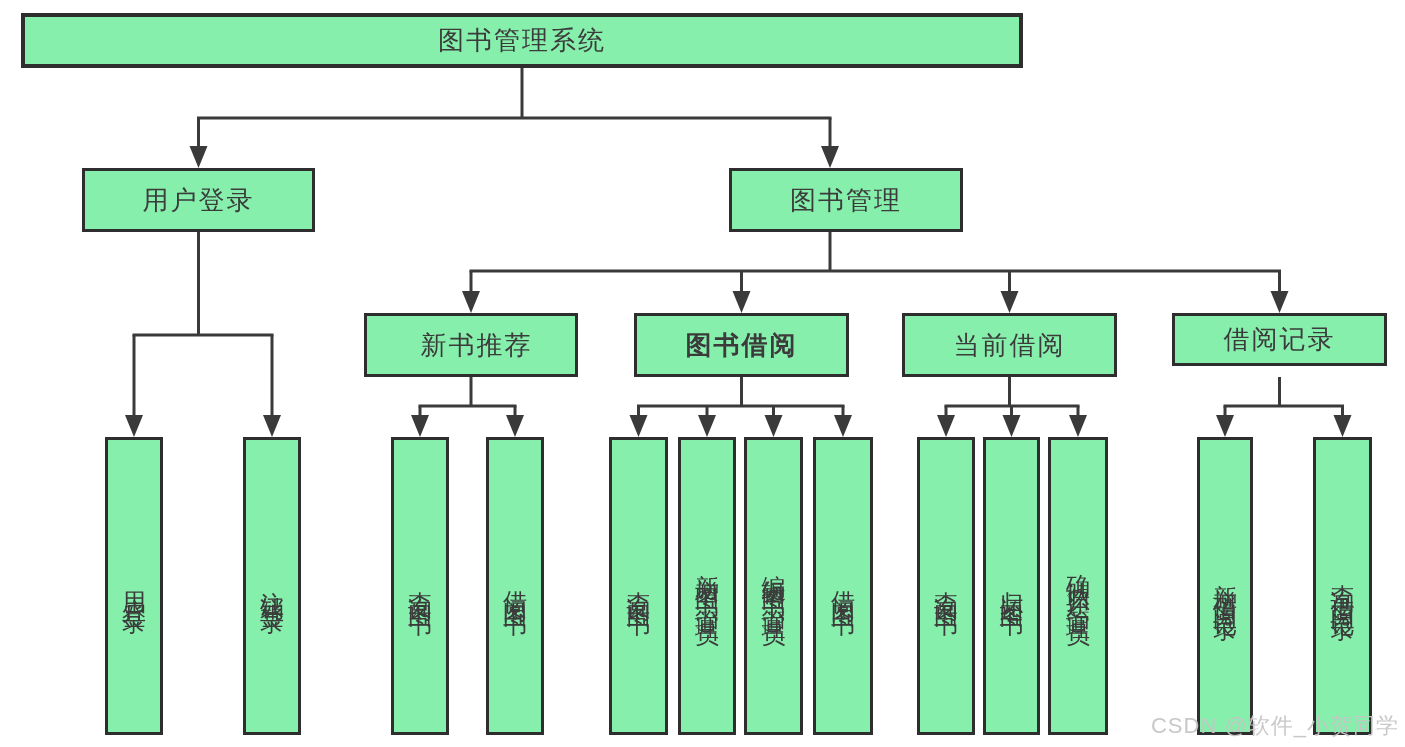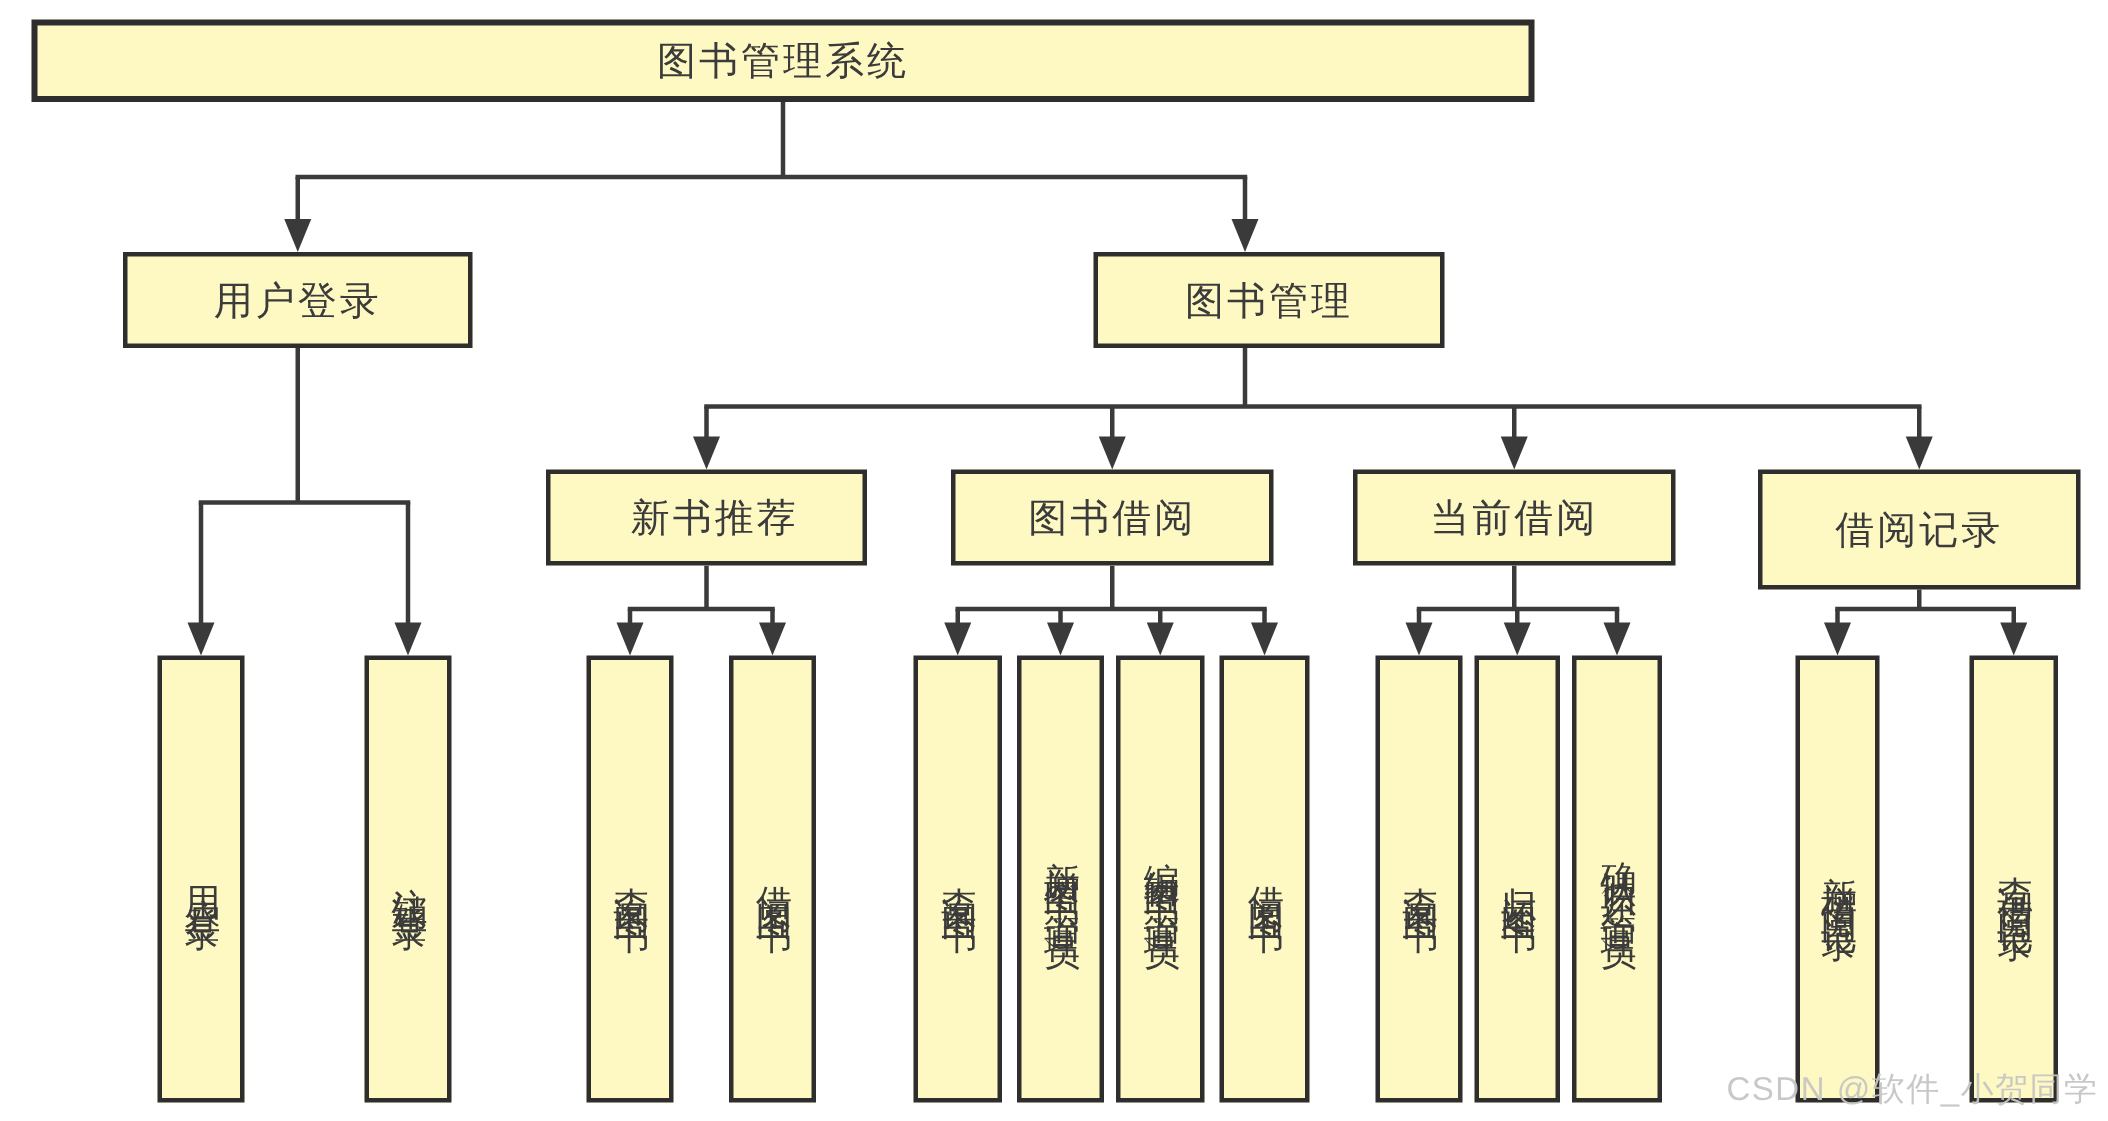--- a/index.html
+++ b/index.html
@@ -13,21 +13,21 @@
   }
   #connectors {
     position: absolute;
     left: 0; top: 0;
     width: 1405px; height: 747px;
     z-index: 1;
   }
   .node {
     position: absolute;
     box-sizing: border-box;
-    background: #fef9c3;
+    background: #86efac;
     border: 3px solid #2e2e2e;
     display: flex;
     align-items: center;
     justify-content: center;
     z-index: 2;
   }
   .node.root { border-width: 4px; }
   .node span {
     color: #3b3b3b;
     white-space: nowrap;
@@ -117,27 +117,27 @@
     </div>
     <div class="node h" style="left: 82px; top: 168px; width: 233px; height: 64px;">
       <span>用户登录</span>
     </div>
     <div class="node h" style="left: 713px; top: 168px; width: 234px; height: 64px; margin-left: 16px;">
       <span>图书管理</span>
     </div>
     <div class="node h" style="left: 364px; top: 313px; width: 214px; height: 64px; padding-left: 11px;">
       <span>新书推荐</span>
     </div>
-    <div class="node h" style="left: 634px; top: 313px; width: 215px; height: 64px;">
+    <div class="node h" style="left: 634px; top: 313px; width: 215px; height: 64px; font-weight: bold;">
       <span>图书借阅</span>
     </div>
     <div class="node h" style="left: 902px; top: 313px; width: 215px; height: 64px;">
       <span>当前借阅</span>
     </div>
-    <div class="node h" style="left: 1172px; top: 313px; width: 215px; height: 80px;">
+    <div class="node h" style="left: 1172px; top: 313px; width: 215px; height: 53px;">
       <span>借阅记录</span>
     </div>
     <div class="node v" style="left: 105px; top: 437px; width: 58px; height: 298px;">
       <span>用户登录</span>
     </div>
     <div class="node v" style="left: 243px; top: 437px; width: 58px; height: 298px;">
       <span>注销登录</span>
     </div>
     <div class="node v" style="left: 391px; top: 437px; width: 58px; height: 298px;">
       <span>查询图书</span>

